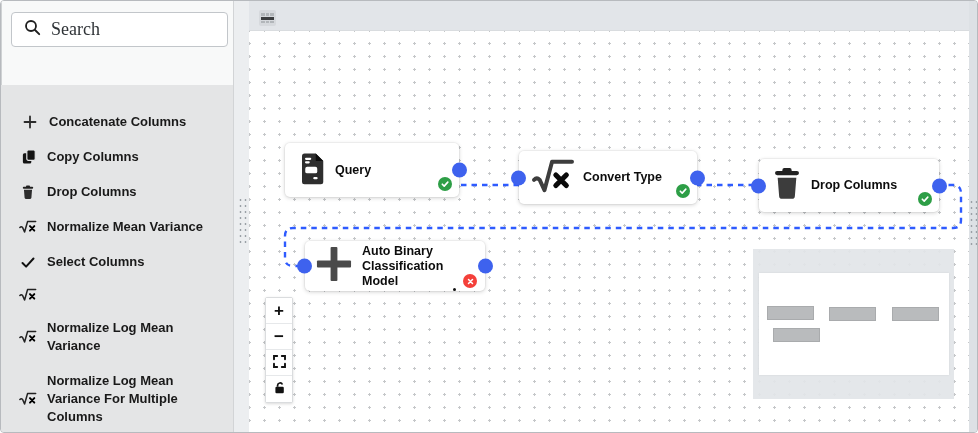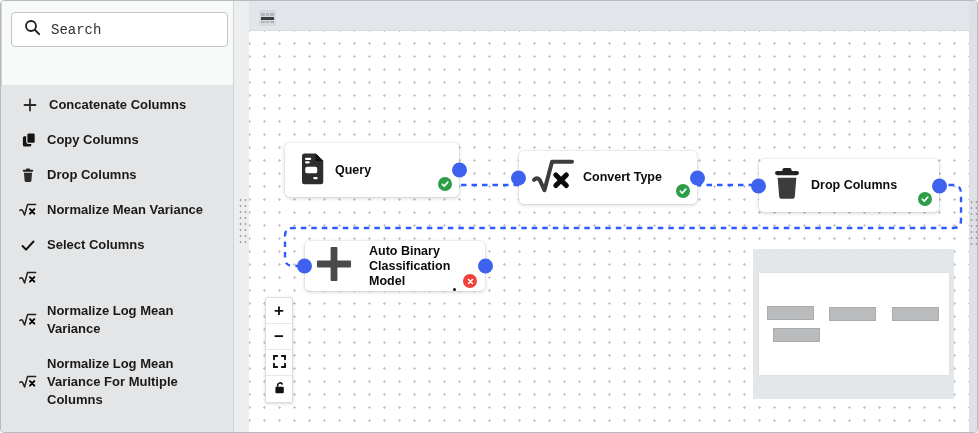--- a/index.html
+++ b/index.html
@@ -7,33 +7,33 @@
   .app{ position:relative; width:978px; height:433px; border:1px solid #b7babe;
         border-radius:4px; overflow:hidden; background:#eceef0; }
 
   
   .sidebar{ position:absolute; left:0; top:0; width:233px; height:433px;
             background:#e4e5e6; border-right:1px solid #d2d4d6; }
   .sidebar-top{ background:#f8f9f9; height:84px; border-left:1px solid #cfd2d4;}
   .search-box{ position:absolute; left:10px; top:11px; width:217px; height:35px;
                background:#fff; border:1px solid #c2c6ca; border-radius:4px;
                display:flex; align-items:center; gap:10px; padding:0 12px; }
-  .search-box input{ border:none; outline:none; width:150px; font-size:14px;
+  .search-box input{ border:none; outline:none; width:150px; font-size:18px;
                font-weight:500; color:#222; background:transparent;
-               font-family:Liberation Mono, monospace;}
+               font-family:Liberation Serif, serif;}
   .search-box input::placeholder{ color:#2f3337; opacity:1; }
   .section-header{ position:absolute; left:0; top:50px; width:232px; height:34px;
                display:flex; align-items:center; justify-content:space-between;
                padding:0 14px 0 8px; }
   .section-header .label{ font-size:14px; font-weight:700; color:#0b0b0b; }
   .item-list{ list-style:none; position:absolute; top:84px; left:0; width:232px;
               height:349px; overflow:hidden; }
   .item-list li{ display:flex; align-items:center; gap:10px; margin:17px 0 0 0;
               padding:0 6px 0 18px; cursor:grab; }
-  .item-list li:first-child{ margin-top:11px;padding-left:20px; }
+  .item-list li:first-child{ margin-top:28px;padding-left:20px; }
   .item-icon{ flex:0 0 18px; display:flex; align-items:center; justify-content:center; }
   .item-label{ font-size:13px; font-weight:600; color:#191919; line-height:18px;
               white-space:pre-line; }
 
   
   .v-handle{ position:absolute; width:10px; height:49px;
              background-image:radial-gradient(circle, #9aa0a6 1px, transparent 1.15px);
              background-size:5px 6px; cursor:col-resize; }
   .handle-left{ left:237px; top:196px; }
   .handle-right{ left:968px; top:198px; }
@@ -274,21 +274,21 @@
     <span class="port in"></span>
     <span class="port out"></span>
     <span class="badge success">
       <svg width="10" height="10" viewBox="0 0 10 10">
           <path d="M2.3 5.2 L4.2 7.1 L7.8 3.1" fill="none" stroke="#fff" stroke-width="1.6" stroke-linecap="round" stroke-linejoin="round"></path>
         </svg>
     </span>
   </div>
 
   <div class="node" style="left:304px; top:240px; width:180px; height:50px;">
-    <div class="node-body" style="padding-left:10px; gap:16px;justify-content:center;">
+    <div class="node-body" style="padding-left:10px; gap:9px;justify-content:center;">
       <span>
         <svg width="38" height="38" viewBox="0 0 39 39">
             <rect x="16" y="2" width="7" height="35" rx="1" fill="#4a4a4a"></rect>
             <rect x="2" y="16" width="35" height="7" rx="1" fill="#4a4a4a"></rect>
           </svg>
       </span>
       <span class="node-label">Auto Binary
 Classification Model</span>
     </div>
     <span class="port in"></span>

